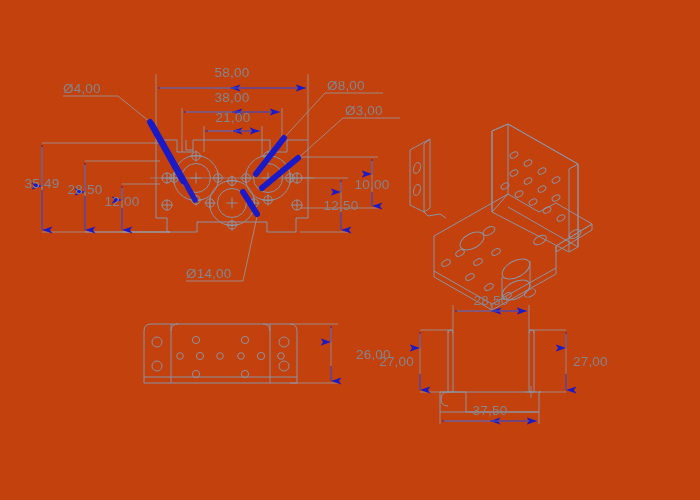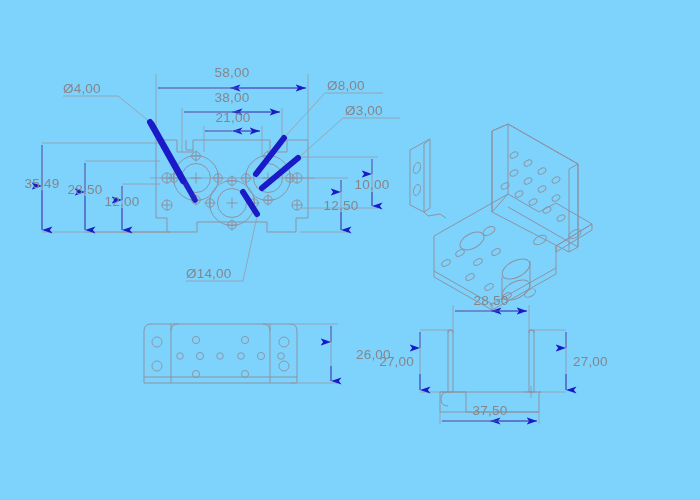--- a/index.html
+++ b/index.html
@@ -1,21 +1,21 @@
 <!DOCTYPE html>
 <html><head>
 <meta charset="utf-8">
 <title>Bracket Technical Drawing</title>
 <style>
   html,body{margin:0;padding:0;background:#ffffff;}
   body{
     width:700px;height:500px;overflow:hidden;position:relative;
     font-family:"Liberation Sans","DejaVu Sans",sans-serif;
   }
-  #sheet{position:absolute;left:0;top:0;width:700px;height:500px;background:#7dd3fc;}
+  #sheet{position:absolute;left:0;top:0;width:700px;height:500px;background:#c2410c;}
   svg.layer{position:absolute;left:0;top:0;width:700px;height:500px;}
   .dimtext{
     font-family:"Liberation Sans","DejaVu Sans",sans-serif;
     font-size:13.5px; fill:#85858d; letter-spacing:.2px;
   }
 </style>
 </head>
 <body>
 
 <div id="sheet">

